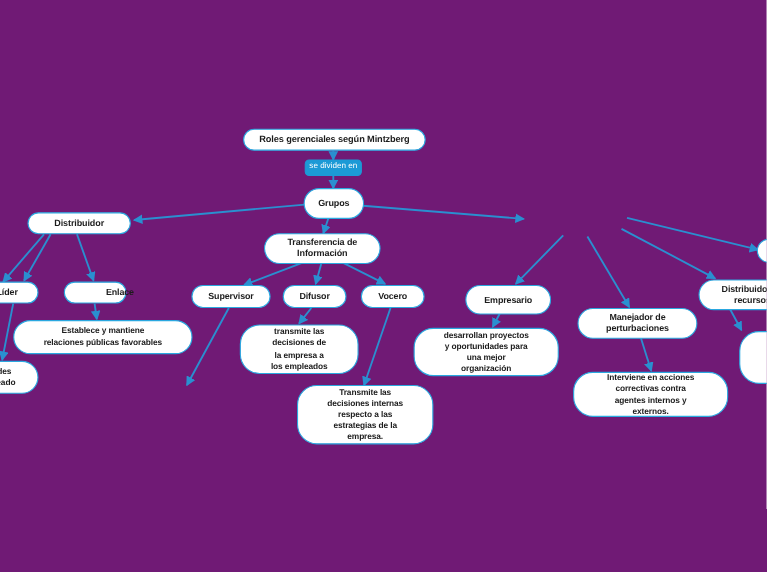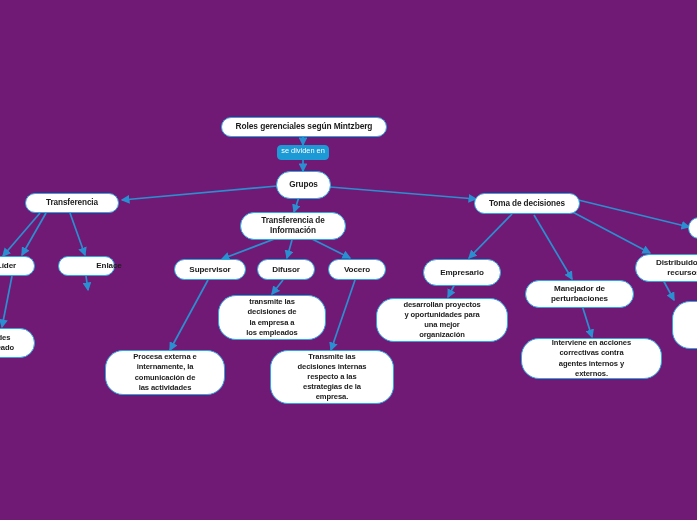--- a/index.html
+++ b/index.html
@@ -132,64 +132,59 @@
 
   <div class="badge" style="left:277px; top:145px; width:52px; height:15px;">
     <span>se dividen en</span>
   </div>
 
   <div class="node group" style="left:276px; top:171px; width:55px; height:28px;">
     <span class="txt">Grupos</span>
   </div>
 
   <div class="node group" style="left:25px; top:193px; width:94px; height:20px;">
-    <span class="txt">Transferencia</span>
+    <span class="txt">Distribuidor</span>
   </div>
 
   <div class="node group" style="left:240px; top:212px; width:106px; height:28px;">
     <span class="txt">Transferencia de
 Información</span>
   </div>
 
-  <div class="node group" style="left:474px; top:193px; width:106px; height:21px;">
-    <span class="txt">Toma de decisiones</span>
-  </div>
 
   <div class="node role" style="left:-22px; top:256px; width:57px; height:20px;">
     <span class="txt">Líder</span>
   </div>
 
   <div class="node role" style="left:58px; top:256px; width:57px; height:20px;padding-left:45px;">
     <span class="txt">Enlace</span>
   </div>
 
+  <div class="node desc" style="left:12px; top:291px; width:163px; height:31px;">
+    <span class="txt">Establece y mantiene
+relaciones públicas favorables</span>
+  </div>
 
   <div class="node desc" style="left:-48px; top:328px; width:83px; height:30px;">
     <span class="txt">...vidades
 ...planteado</span>
   </div>
 
   <div class="node role" style="left:174px; top:259px; width:72px; height:21px;">
     <span class="txt">Supervisor</span>
   </div>
 
   <div class="node role" style="left:257px; top:259px; width:58px; height:21px;">
     <span class="txt">Difusor</span>
   </div>
 
   <div class="node role" style="left:328px; top:259px; width:58px; height:21px;text-align:center;">
     <span class="txt">Vocero</span>
   </div>
 
-  <div class="node desc" style="left:105px; top:350px; width:120px; height:45px;">
-    <span class="txt">Procesa externa e
-internamente, la
-comunicación de
-las actividades</span>
-  </div>
 
   <div class="node desc" style="left:218px; top:295px; width:108px; height:45px;">
     <span class="txt">transmite las
 decisiones de
 la empresa a
 los empleados</span>
   </div>
 
   <div class="node desc" style="left:270px; top:350px; width:124px; height:54px;">
     <span class="txt">Transmite las

